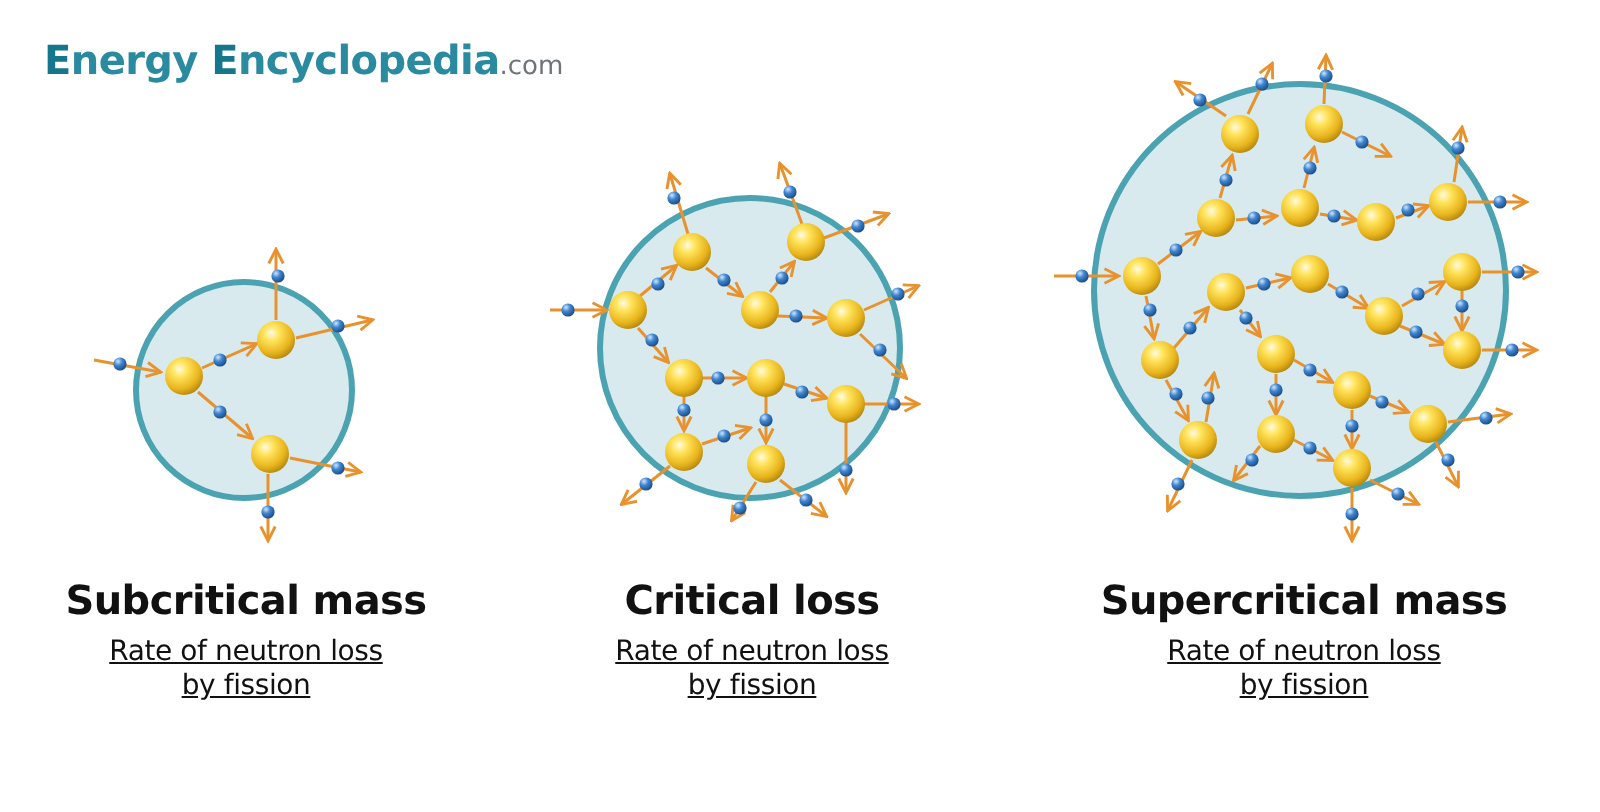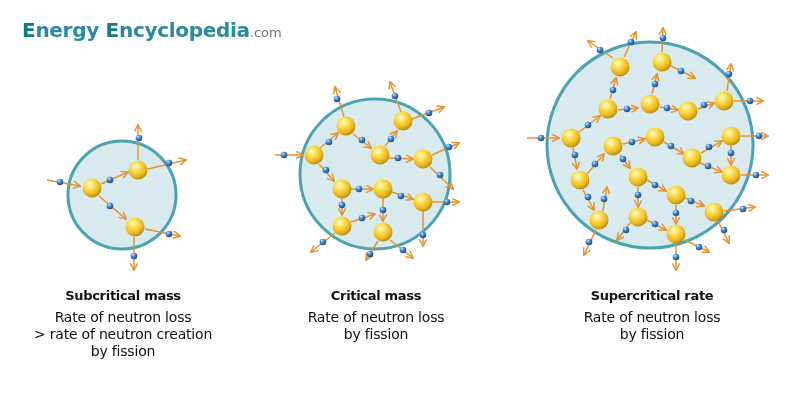--- a/index.html
+++ b/index.html
@@ -2,22 +2,22 @@
 <html><head>
 <meta charset="utf-8">
 <style>
   html, body { margin: 0; padding: 0; background: #ffffff; }
   body { width: 800px; height: 406px; position: relative; overflow: hidden; font-family: "DejaVu Sans", sans-serif; }
   .logo { position: absolute; left: 22px; top: 18px; font-family: "DejaVu Sans", sans-serif; font-weight: bold; font-size: 20px; color: #2a8aa0; letter-spacing: -0.3px; white-space: nowrap; text-align: center; }
   .logo .cap { color: #15768c; }
   .logo .dom { font-size: 13px; font-weight: normal; color: #6f7478; letter-spacing: 0; }
   svg.diagram { position: absolute; left: 0; top: 0; }
   .caption { position: absolute; width: 240px; text-align: center; color: #111; font-family: "DejaVu Sans", sans-serif; }
-  .caption .title { font-weight: bold; font-size: 13px; margin-bottom: 6px; letter-spacing: -0.3px; }
-  .caption .line { font-size: 14px; line-height: 17px; letter-spacing: -0.2px; }
+  .caption .title { font-weight: bold; font-size: 20px; margin-bottom: 6px; letter-spacing: -0.3px; }
+  .caption .line { font-size: 14px; line-height: 17px; letter-spacing: -0.2px; text-decoration: underline; }
 </style>
 </head>
 <body>
 
 <div class="logo">
   <span class="cap">E</span><span>nergy </span><span class="cap">E</span><span>ncyclopedia</span><span class="dom">.com</span>
 </div>
 
 <svg class="diagram" width="800" height="406" viewBox="0 0 800 406">
   <defs>
@@ -224,27 +224,26 @@
       <circle cx="638" cy="217" r="9.5" fill="url(#gNuc)"></circle>
       <circle cx="714" cy="212" r="9.5" fill="url(#gNuc)"></circle>
       <circle cx="676" cy="234" r="9.5" fill="url(#gNuc)"></circle>
     </g>
   </g>
 </svg>
 
 <div class="caption" style="left:3px; top:288px;">
   <div class="title">Subcritical mass</div>
   <div class="line">Rate of neutron loss</div>
-  <div class="line">&gt; rate of neutron creation</div>
   <div class="line">by fission</div>
 </div>
 
 <div class="caption" style="left:256px; top:288px;">
-  <div class="title">Critical mass</div>
+  <div class="title">Critical loss</div>
   <div class="line">Rate of neutron loss</div>
   <div class="line">by fission</div>
 </div>
 
 <div class="caption" style="left:532px; top:288px;">
-  <div class="title">Supercritical rate</div>
+  <div class="title">Supercritical mass</div>
   <div class="line">Rate of neutron loss</div>
   <div class="line">by fission</div>
 </div>
 
 </body></html>

